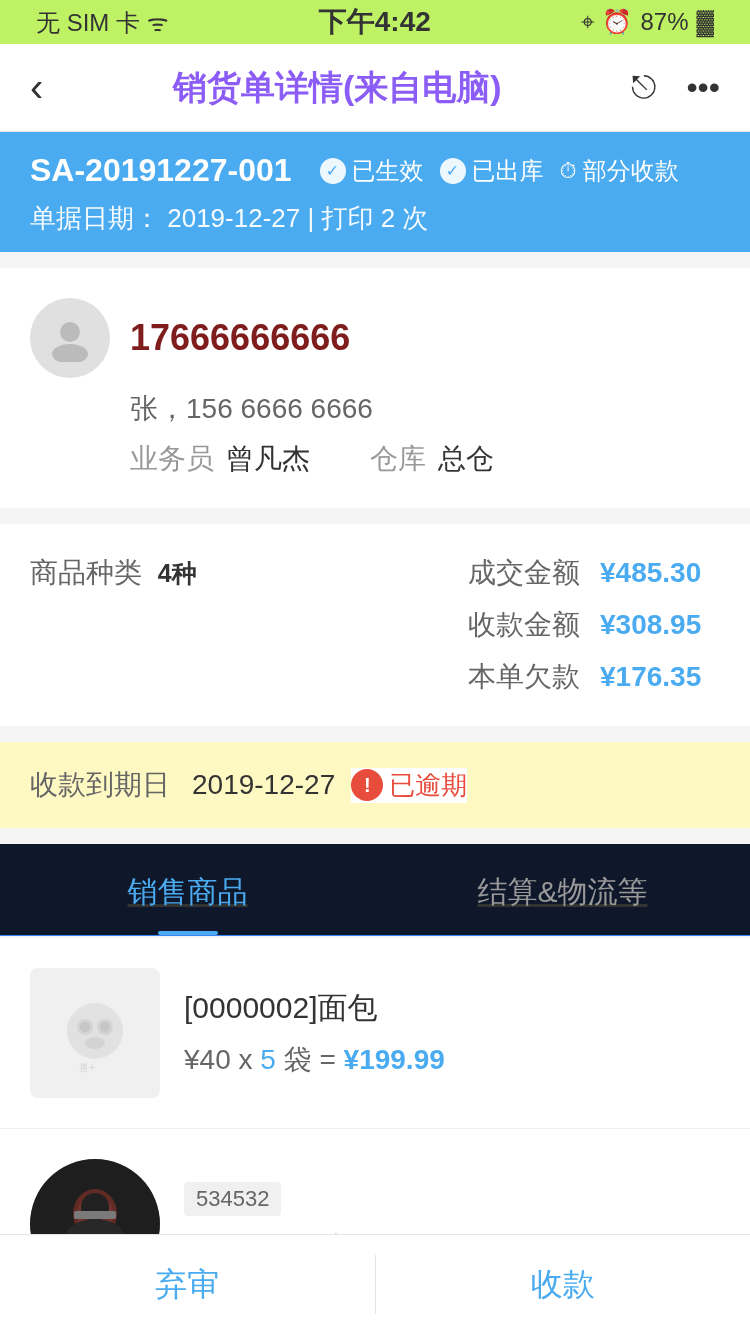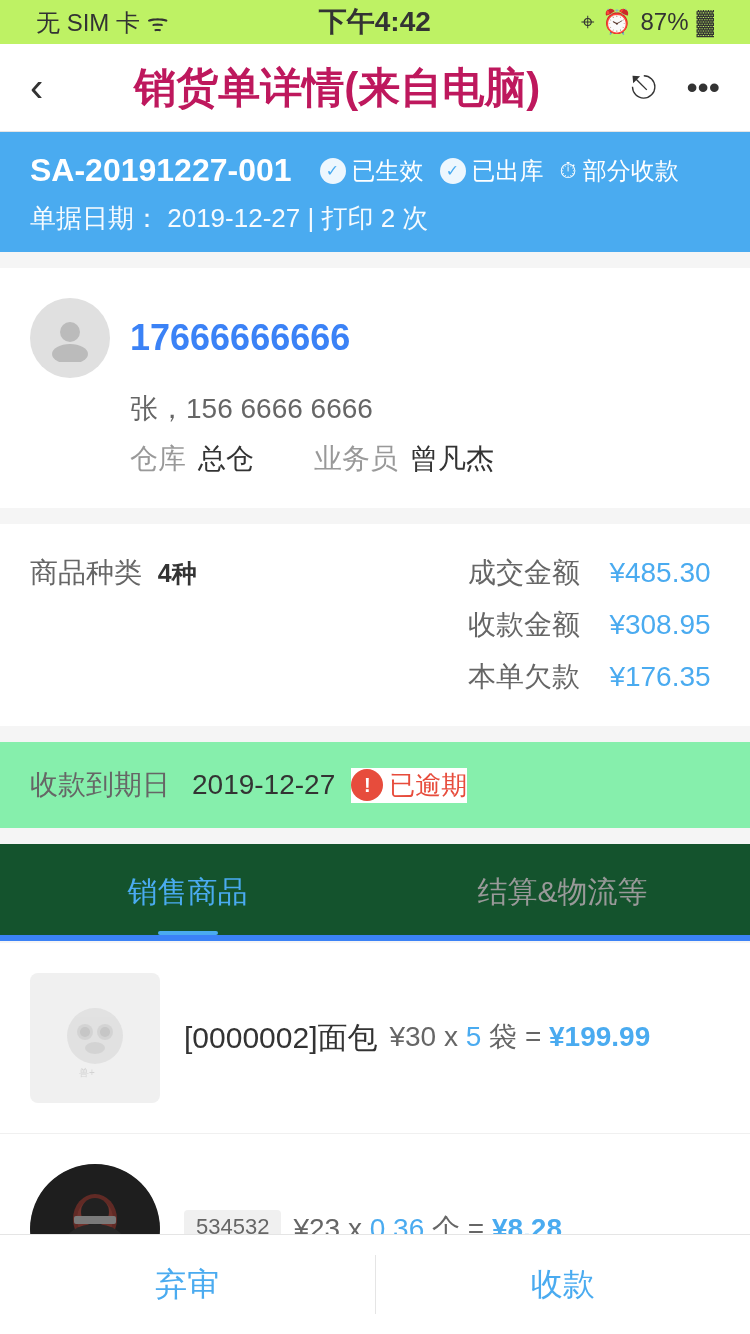--- a/index.html
+++ b/index.html
@@ -32,23 +32,23 @@
     .nav-bar {
       height: 88px;
       background: #fff;
       display: flex;
       align-items: center;
       justify-content: space-between;
       padding: 0 30px;
       border-bottom: 1px solid #e5e5e5;
     }
     .nav-title {
-      font-size: 42px;
+      font-size: 34px;
       font-weight: 600;
-      color: #be185d;
+      color: #8b5cf6;
     }
     .nav-back {
       font-size: 40px;
       color: #333;
       cursor: pointer;
     }
     .nav-actions { display: flex; align-items: center; gap: 30px; }
     .nav-icon { font-size: 32px; color: #333; cursor: pointer; }
 
     
@@ -119,21 +119,21 @@
       background: #e0e0e0;
       display: flex;
       align-items: center;
       justify-content: center;
       flex-shrink: 0;
     }
     .avatar svg { width: 48px; height: 48px; }
     .customer-name {
       font-size: 36px;
       font-weight: 600;
-      color: #3b82f6;
+      color: #7f1d1d;
     }
     .customer-sub {
       font-size: 28px;
       color: #666;
       margin-left: 100px;
     }
     .customer-meta {
       display: flex;
       align-items: center;
       gap: 60px;
@@ -175,25 +175,25 @@
       align-items: flex-end;
       gap: 14px;
     }
     .stat-line {
       display: flex;
       align-items: center;
       gap: 20px;
       font-size: 28px;
     }
     .stat-line-label { color: #666; }
-    .stat-line-value { color: #4aabf0; font-weight: 400; min-width: 120px; text-align: center; }
+    .stat-line-value { color: #4aabf0; font-weight: 700; min-width: 120px; text-align: left; }
 
     
     .due-section {
-      background: #86efac;
+      background: #fef9c3;
       padding: 24px 30px;
       margin-top: 16px;
       display: flex;
       align-items: center;
       gap: 16px;
       font-size: 28px;
       color: #666;
     }
     .due-date { color: #333; margin-left: 6px; }
     .overdue-badge {
@@ -211,24 +211,25 @@
       align-items: center;
       justify-content: center;
       color: #fff;
       font-size: 20px;
       font-weight: 700;
     }
     .overdue-text { color: #e74c3c; font-size: 26px; }
 
     
     .tabs-container {
-      background: #14532d;
+      background: #0f172a;
       margin-top: 16px;
       display: flex;
-      border-bottom: 6px solid #3b82f6;
+      border-bottom: 1px solid #3b82f6;
+      text-decoration: underline;
     }
     .tab-item {
       flex: 1;
       text-align: center;
       padding: 28px 0 22px;
       font-size: 30px;
       cursor: pointer;
       position: relative;
       color: #999;
     }
@@ -267,21 +268,21 @@
       flex-shrink: 0;
       display: flex;
       align-items: center;
       justify-content: center;
       overflow: hidden;
     }
     .product-image svg { width: 80px; height: 80px; opacity: 0.4; }
     .product-info {
       flex: 1;
       display: flex;
-      flex-direction: row;
+      flex-direction: column;
       gap: 12px;
     }
     .product-name {
       font-size: 30px;
       color: #333;
       font-weight: 500;
     }
     .product-tag {
       display: inline-block;
       background: #f0f0f0;
@@ -384,26 +385,26 @@
       <svg viewBox="0 0 48 48" fill="none" xmlns="http://www.w3.org/2000/svg">
         <circle cx="24" cy="18" r="10" fill="#bbb"></circle>
         <ellipse cx="24" cy="40" rx="18" ry="10" fill="#bbb"></ellipse>
       </svg>
     </div>
     <span class="customer-name">17666666666</span>
   </div>
   <div class="customer-sub">张，156 6666 6666</div>
   <div class="customer-meta">
     <div class="meta-item">
+      <span class="meta-label">业务员</span>
+      <span class="meta-value">曾凡杰</span>
+    </div>
+    <div class="meta-item">
       <span class="meta-label">仓库</span>
       <span class="meta-value">总仓</span>
-    </div>
-    <div class="meta-item">
-      <span class="meta-label">业务员</span>
-      <span class="meta-value">曾凡杰</span>
     </div>
   </div>
 </div>
 
 <div class="stats-section">
   <div class="stats-left">
     <div class="stats-row">
       <span>商品种类</span>
       <span class="stats-count">4种</span>
     </div>
@@ -453,21 +454,21 @@
         <circle cx="50" cy="34" r="8" fill="#aaa"></circle>
         <circle cx="30" cy="34" r="5" fill="#888"></circle>
         <circle cx="50" cy="34" r="5" fill="#888"></circle>
         <ellipse cx="40" cy="50" rx="10" ry="6" fill="#aaa"></ellipse>
         <text x="24" y="78" font-size="10" fill="#aaa">兽+</text>
       </svg>
     </div>
     <div class="product-info">
       <span class="product-name">[0000002]面包</span>
       <div class="product-price">
-        <span>¥30</span>
+        <span>¥40</span>
         <span> x </span>
         <span class="price-highlight">5</span>
         <span>袋</span>
         <span> = </span>
         <span class="price-total">¥199.99</span>
       </div>
     </div>
   </div>
 
   <div class="product-item">

